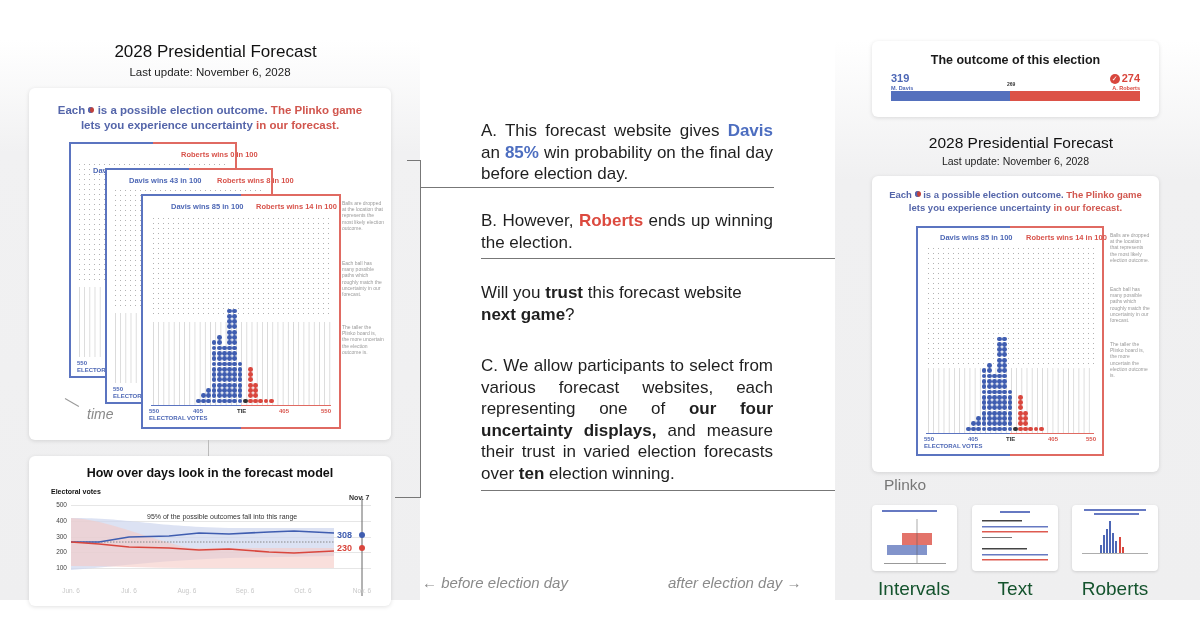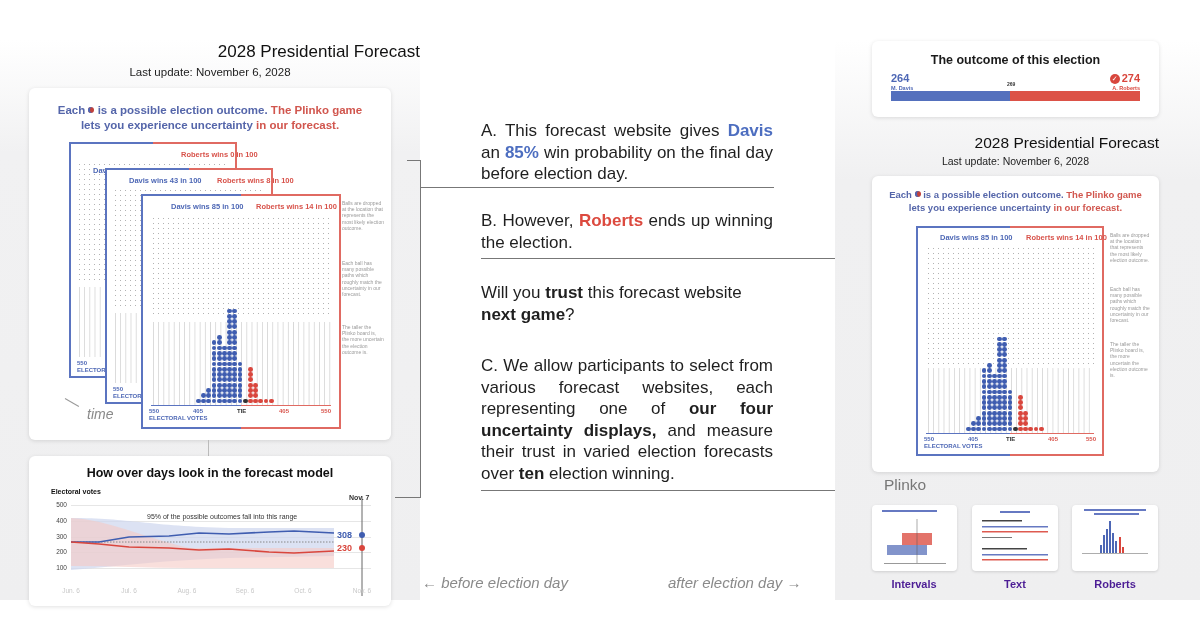--- a/index.html
+++ b/index.html
@@ -3,21 +3,21 @@
 <meta charset="utf-8">
 <style>
   * { box-sizing: border-box; margin: 0; padding: 0; }
   html, body { width: 1200px; height: 630px; overflow: hidden; background: #ffffff; }
   body { position: relative; font-family: "Liberation Sans", "DejaVu Sans", sans-serif; color: #1a1a1a; }
 
   .panel-bg { position: absolute; background: linear-gradient(#ffffff 0%, #f1f1f2 20%, #efeff0 100%); }
   #left-bg { left: 0; top: 40px; width: 420px; height: 560px; }
   #right-bg { left: 835px; top: 40px; width: 365px; height: 560px; background: linear-gradient(#ffffff 0%, #f0f0f1 25%, #efeff0 100%); }
 
-  .title { position: absolute; text-align: right; font-size: 17px; color: #111; padding-left: 11px; }
+  .title { position: absolute; text-align: center; font-size: 17px; color: #111; padding-left: 11px; }
   .subtitle { position: absolute; text-align: center; font-size: 11.5px; color: #222; }
 
   .card { position: absolute; background: #fff; border-radius: 6px; box-shadow: 0 1px 4px rgba(0,0,0,0.12); }
 
   .headline { position: absolute; text-align: center; font-weight: bold; font-size: 11.5px; line-height: 15px; }
   .headline .b { color: #5566aa; }
   .headline .r { color: #d1564e; }
   .headline .dot { display: inline-block; width: 6px; height: 6px; border-radius: 50%; background: #c0413b; box-shadow: inset 2px 0 0 #4d67b5; vertical-align: 1px; }
 
   .board { position: absolute; background: #fff; }
@@ -58,21 +58,21 @@
   .connector { position: absolute; background: #777; }
 
   .phase { position: absolute; font-style: italic; color: #8a8a8a; font-size: 15px; white-space: nowrap; }
 
   .outcome-title { position: absolute; font-weight: bold; font-size: 12.5px; text-align: center; }
   .ev { position: absolute; font-weight: bold; font-size: 11px; }
   .cand { position: absolute; font-size: 5.5px; font-weight: bold; }
   .check { display: inline-block; width: 10px; height: 10px; border-radius: 50%; background: #d8463d; color: #fff; font-size: 7px; line-height: 10px; text-align: center; vertical-align: 1px; margin-right: 2px; }
 
   .thumb { position: absolute; background: #fff; border-radius: 4px; box-shadow: 0 1px 3px rgba(0,0,0,0.14); }
-  .thumb-label { position: absolute; font-size: 11px; color: #4c1d95; text-align: center; font-weight: bold; }
+  .thumb-label { position: absolute; font-size: 19px; color: #14532d; text-align: center; }
   .plinko-label { position: absolute; font-size: 15.5px; color: #777; }
 </style>
 </head>
 <body>
 
 <div id="left-bg" class="panel-bg"></div>
 
 <div class="title" style="left:0;top:42px;width:420px;">2028 Presidential Forecast</div>
 <div class="subtitle" style="left:0;top:66px;width:420px;">Last update: November 6, 2028</div>
 
@@ -325,21 +325,21 @@
 <div class="phase" style="left:422px;top:574px;">← before election day</div>
 <div class="phase" style="left:668px;top:574px;">after election day →</div>
 
 <div class="connector" style="left:835px;top:107px;width:1px;height:151px;"></div>
 <div class="connector" style="left:835px;top:107px;width:38px;height:1px;"></div>
 
 <div id="right-bg" class="panel-bg"></div>
 
 <div class="card" style="left:872px;top:41px;width:287px;height:76px;">
   <div class="outcome-title" style="left:0;top:12px;width:287px;">The outcome of this election</div>
-  <div class="ev" style="left:19px;top:31px;color:#4d67b5;">264</div>
+  <div class="ev" style="left:19px;top:31px;color:#4d67b5;">319</div>
   <div class="cand" style="left:19px;top:44px;color:#4d67b5;">M. Davis</div>
   <div class="cand" style="left:135px;top:40px;color:#333;font-size:5px;">269</div>
   <div class="ev" style="right:19px;top:31px;color:#d9463d;"><span class="check">✓</span><span>274</span></div>
   <div class="cand" style="right:19px;top:44px;color:#d9463d;">A. Roberts</div>
   <div style="position:absolute;left:19px;top:50px;width:119px;height:10px;background:#5470bd;"></div>
   <div style="position:absolute;left:138px;top:50px;width:130px;height:10px;background:#dc5247;"></div>
 </div>
 
 <div class="title" style="left:872px;top:134px;width:287px;font-size:15.5px;">2028 Presidential Forecast</div>
 <div class="subtitle" style="left:872px;top:155px;width:287px;font-size:10.5px;">Last update: November 6, 2028</div>

